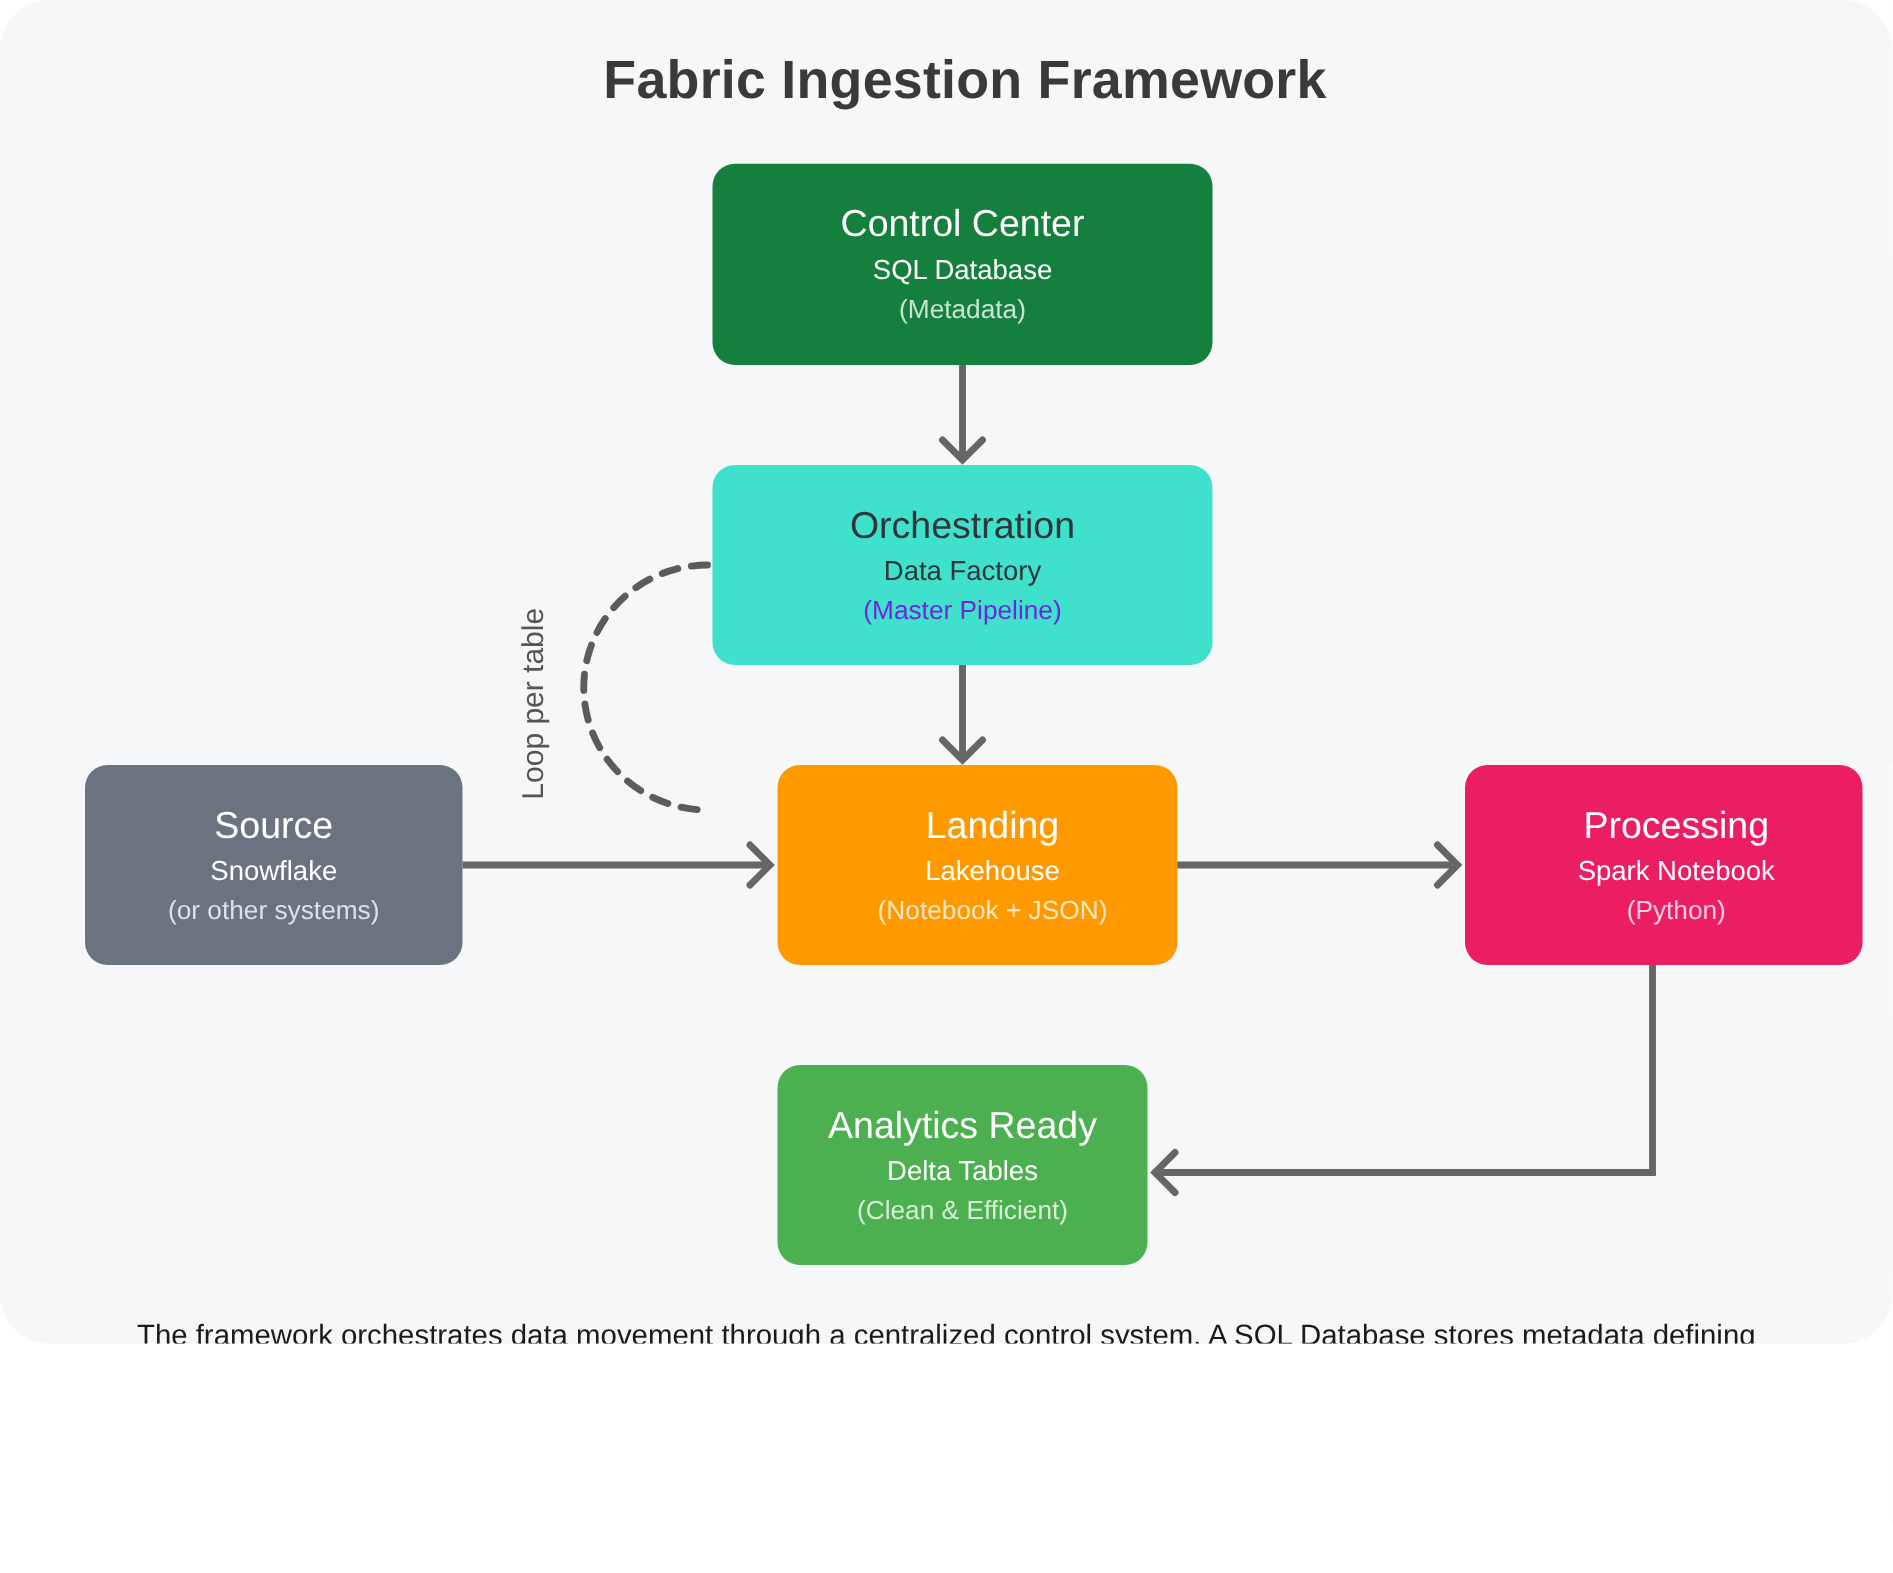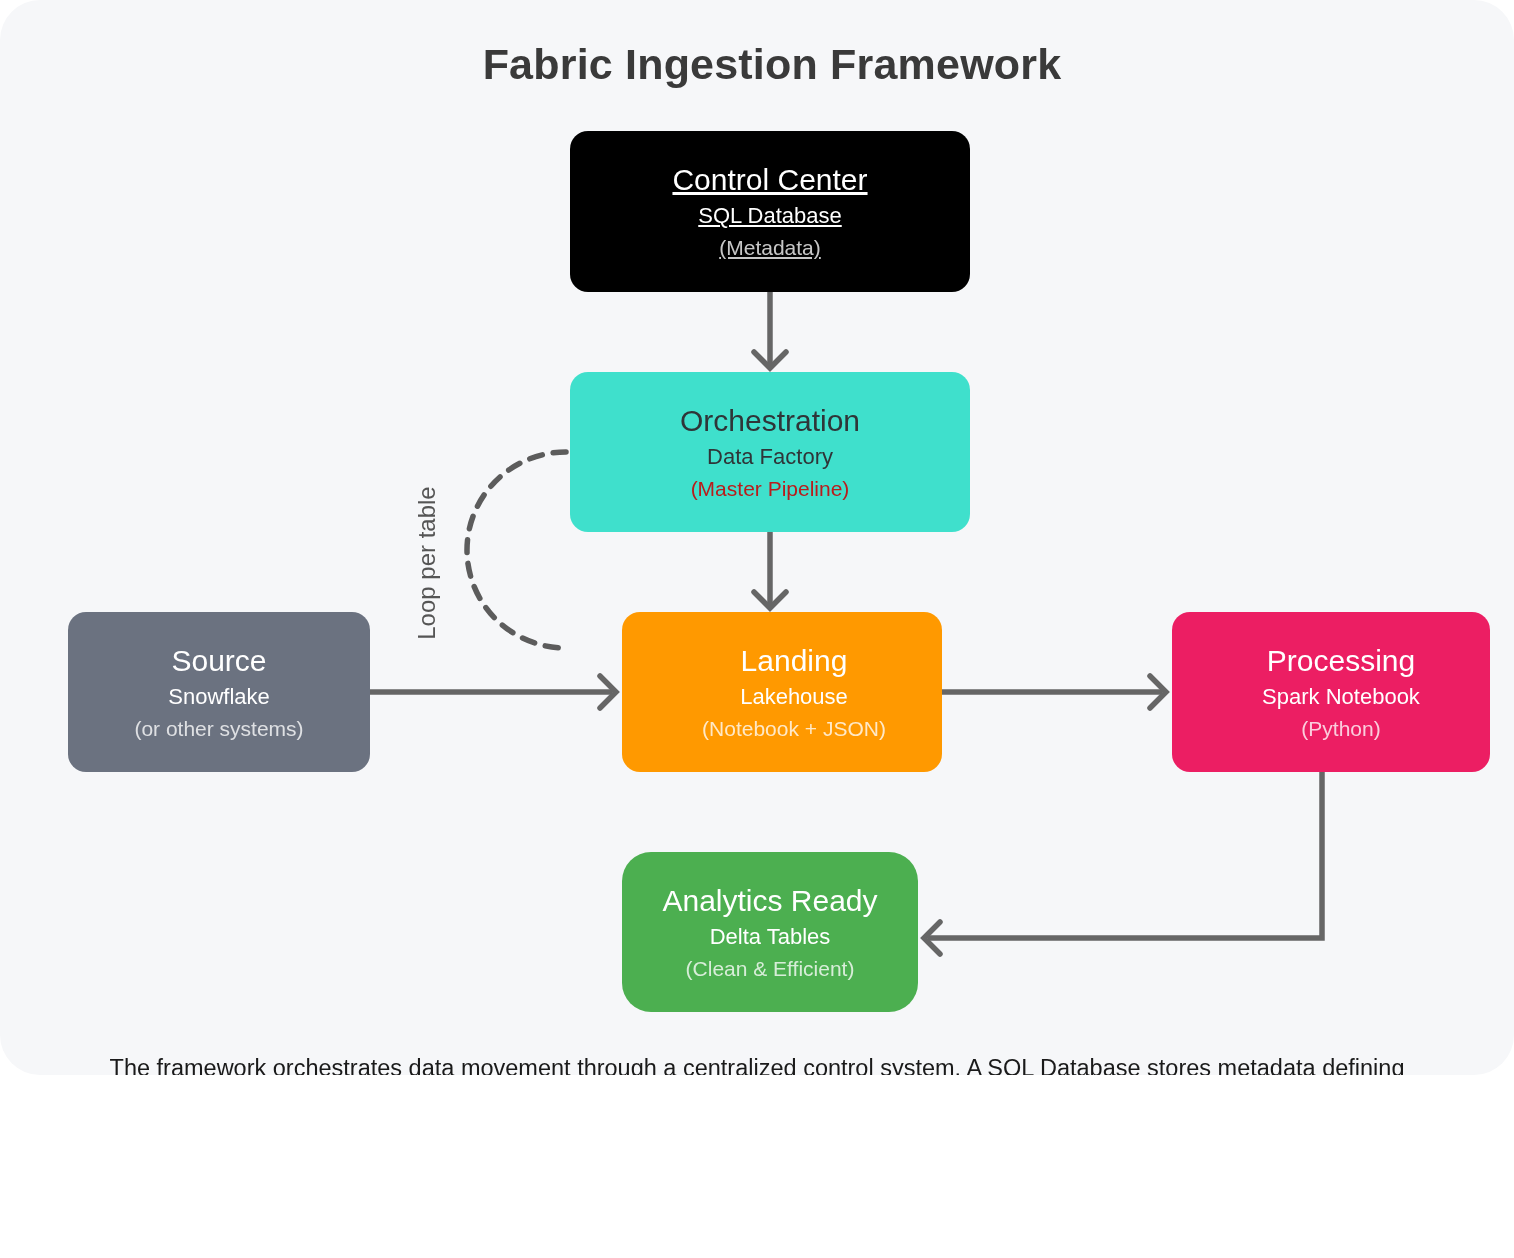--- a/index.html
+++ b/index.html
@@ -13,21 +13,21 @@
   }
   .arrows { position:absolute; left:0; top:0; pointer-events:none; }
   .node {
     position:absolute; border-radius:18px; display:flex; flex-direction:column;
     align-items:center; justify-content:center; gap:10px; color:#ffffff;
   }
   .node .t { font-size:30px; font-weight:500; line-height:1; }
   .node .s { font-size:22px; font-weight:400; line-height:1; }
   .node .d { font-size:21px; line-height:1; opacity:0.78; }
   .node.dark { color:#2F3538; }
-  .node.dark .d { color:#b91c1c; opacity:1; }
+  .node.dark .d { color:#6d28d9; opacity:1; }
   #node-control-center { left:570px; top:131px; width:400px; height:161px; }
   #node-orchestration  { left:570px; top:372px; width:400px; height:160px; }
   #node-source         { left:68px;  top:612px; width:302px; height:160px; }
   #node-landing        { left:622px; top:612px; width:296px; height:160px;padding-left:24px; }
   #node-processing     { left:1172px;top:612px; width:298px; height:160px; }
   #node-analytics      { left:622px; top:852px; width:296px; height:160px; }
   .loop-label {
     position:absolute; left:427px; top:563px; white-space:nowrap;
     transform:translate(-50%,-50%) rotate(-90deg);
     font-size:24px; color:#555555;
@@ -65,21 +65,21 @@
       <g>
         <path d="M1322 772 L1322 938 L928 938"></path>
         <path d="M940 922 L924 938 L940 954" stroke-linecap="round"></path>
       </g>
       <path d="M566 452 A 99 98 0 0 0 566 648" stroke="#5C5C5C" stroke-dasharray="13 11" stroke-linecap="round"></path>
     </g>
   </svg>
 
   <div class="loop-label">Loop per table</div>
 
-  <div class="node" id="node-control-center" style="background: #000000; text-decoration: underline;">
+  <div class="node" id="node-control-center" style="background: #15803d;">
     <div class="t">Control Center</div>
     <div class="s">SQL Database</div>
     <div class="d">(Metadata)</div>
   </div>
 
   <div class="node dark" id="node-orchestration" style="background: rgb(63, 224, 204);">
     <div class="t">Orchestration</div>
     <div class="s">Data Factory</div>
     <div class="d">(Master Pipeline)</div>
   </div>
@@ -95,21 +95,21 @@
     <div class="s">Lakehouse</div>
     <div class="d">(Notebook + JSON)</div>
   </div>
 
   <div class="node" id="node-processing" style="background: rgb(236, 30, 99); padding-left: 20px;">
     <div class="t">Processing</div>
     <div class="s">Spark Notebook</div>
     <div class="d">(Python)</div>
   </div>
 
-  <div class="node" id="node-analytics" style="background: rgb(76, 175, 80); border-radius: 29px;">
+  <div class="node" id="node-analytics" style="background: rgb(76, 175, 80);">
     <div class="t">Analytics Ready</div>
     <div class="s">Delta Tables</div>
     <div class="d">(Clean &amp; Efficient)</div>
   </div>
 
   <div class="description" style="color: rgb(26, 26, 26);">The framework orchestrates data movement through a centralized control system. A SQL Database stores metadata defining source-to-target mappings, while Data Factory pipelines read this configuration and loop through each table. Data flows in two stages: first landing as raw Parquet files with JSON manifests, then processing through Spark notebooks that add audit columns and create optimized Delta tables. This approach enables adding new tables through simple metadata updates rather than building individual pipelines.</div>
 
 </div>
 
 </body></html>

